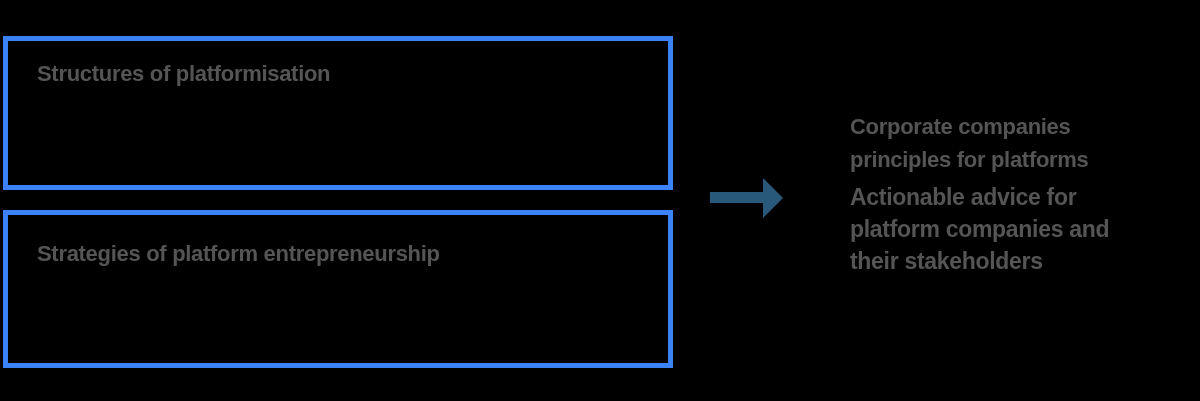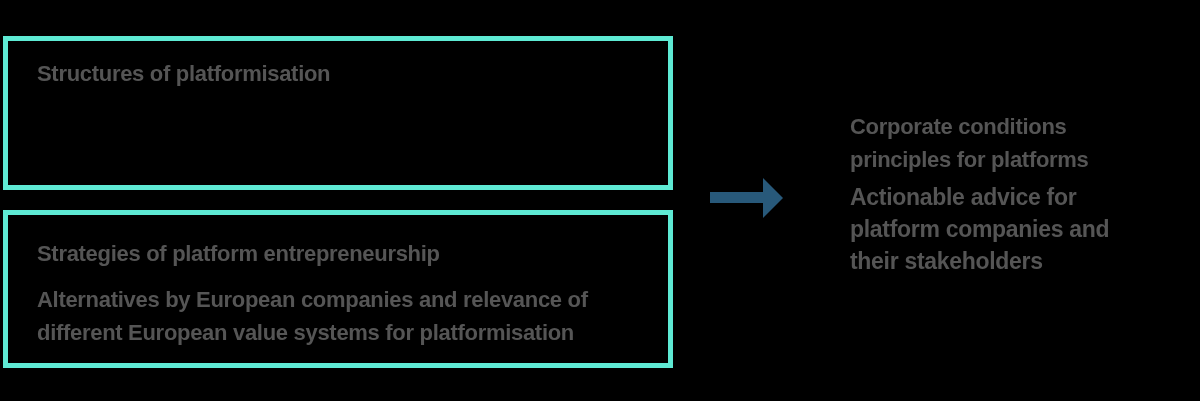--- a/index.html
+++ b/index.html
@@ -9,21 +9,21 @@
     width: 1200px;
     height: 401px;
     background: #000000;
     font-family: "Liberation Sans", sans-serif;
     overflow: hidden;
   }
   .frame-box {
     position: absolute;
     left: 3px;
     width: 670px;
-    border: 5px solid #5eead4;
+    border: 5px solid #3b82f6;
     background: transparent;
     padding: 21px 28px 18px 29px;
     display: flex;
     flex-direction: column;
   }
   .box-top { top: 36px; height: 154px; }
   .box-bottom { top: 210px; height: 158px; padding-top: 27px; }
   .box-title {
     color: #555555;
     font-size: 22px;
@@ -73,28 +73,27 @@
 <body>
 
 <div class="canvas">
 
   <div class="frame-box box-top">
     <div class="box-title">Structures of platformisation</div>
   </div>
 
   <div class="frame-box box-bottom">
     <div class="box-title">Strategies of platform entrepreneurship</div>
-    <div class="box-desc">Alternatives by European companies and relevance of different European value systems for platformisation</div>
   </div>
 
   <div class="arrow-wrap">
     <svg width="74" height="42" viewBox="0 0 74 42" xmlns="http://www.w3.org/2000/svg">
       <rect x="0" y="15" width="56" height="11" fill="#28597A"></rect>
       <polygon points="53,1 53,41 73,21" fill="#28597A"></polygon>
     </svg>
   </div>
 
   <div class="outcome">
-    <div class="outcome-title">Corporate conditions principles for platforms</div>
+    <div class="outcome-title">Corporate companies principles for platforms</div>
     <div class="outcome-desc">Actionable advice for platform companies and their stakeholders</div>
   </div>
 
 </div>
 
 </body></html>

